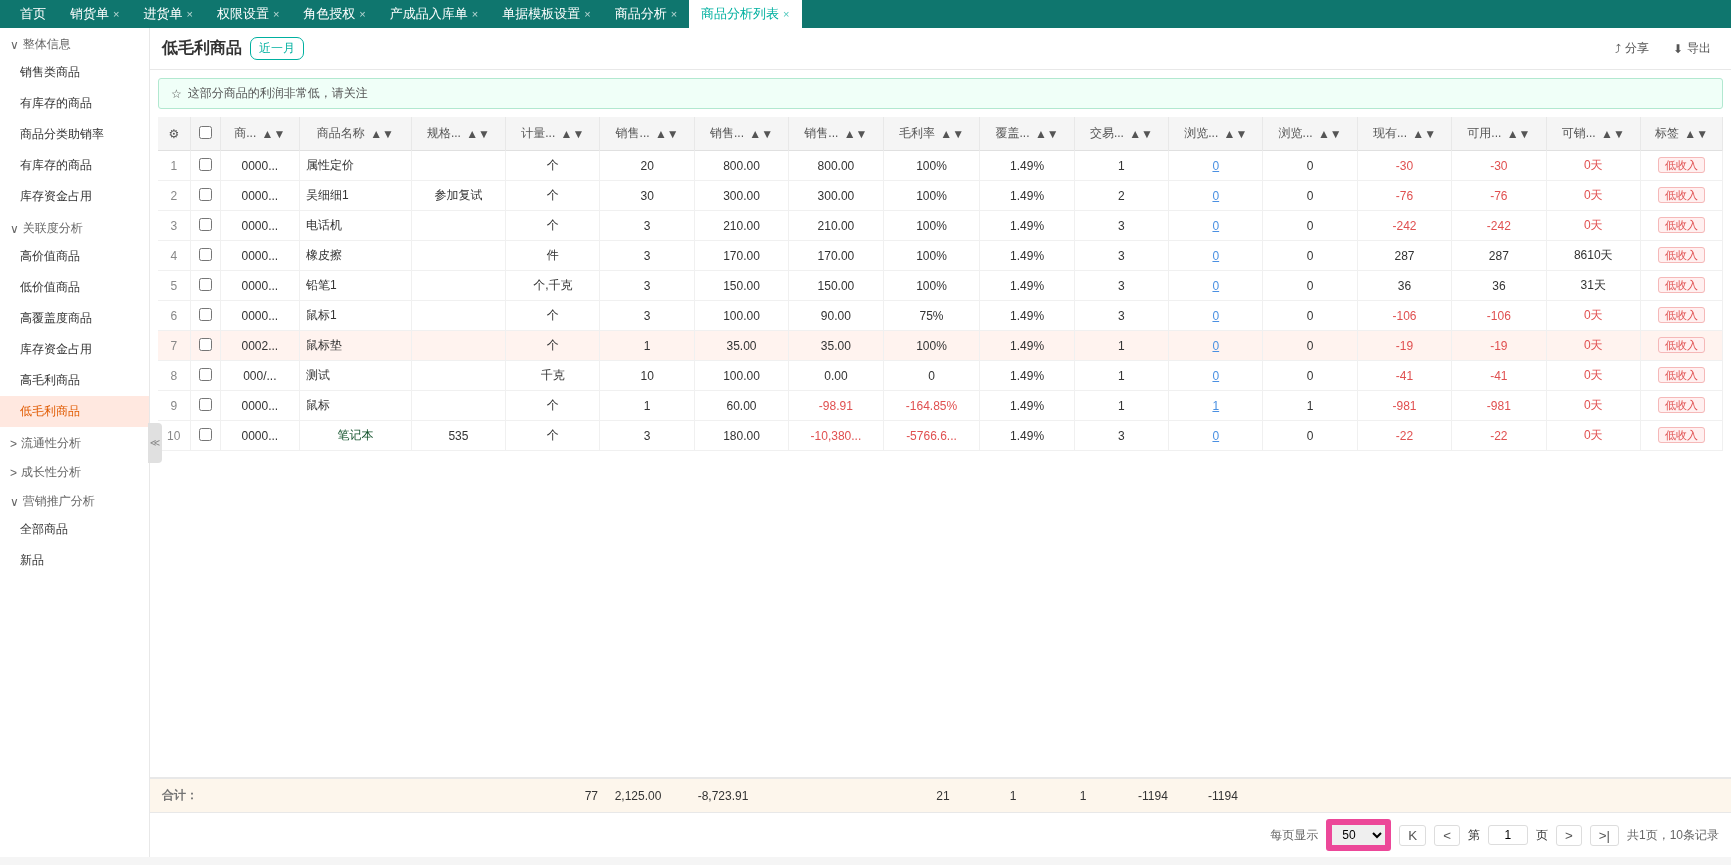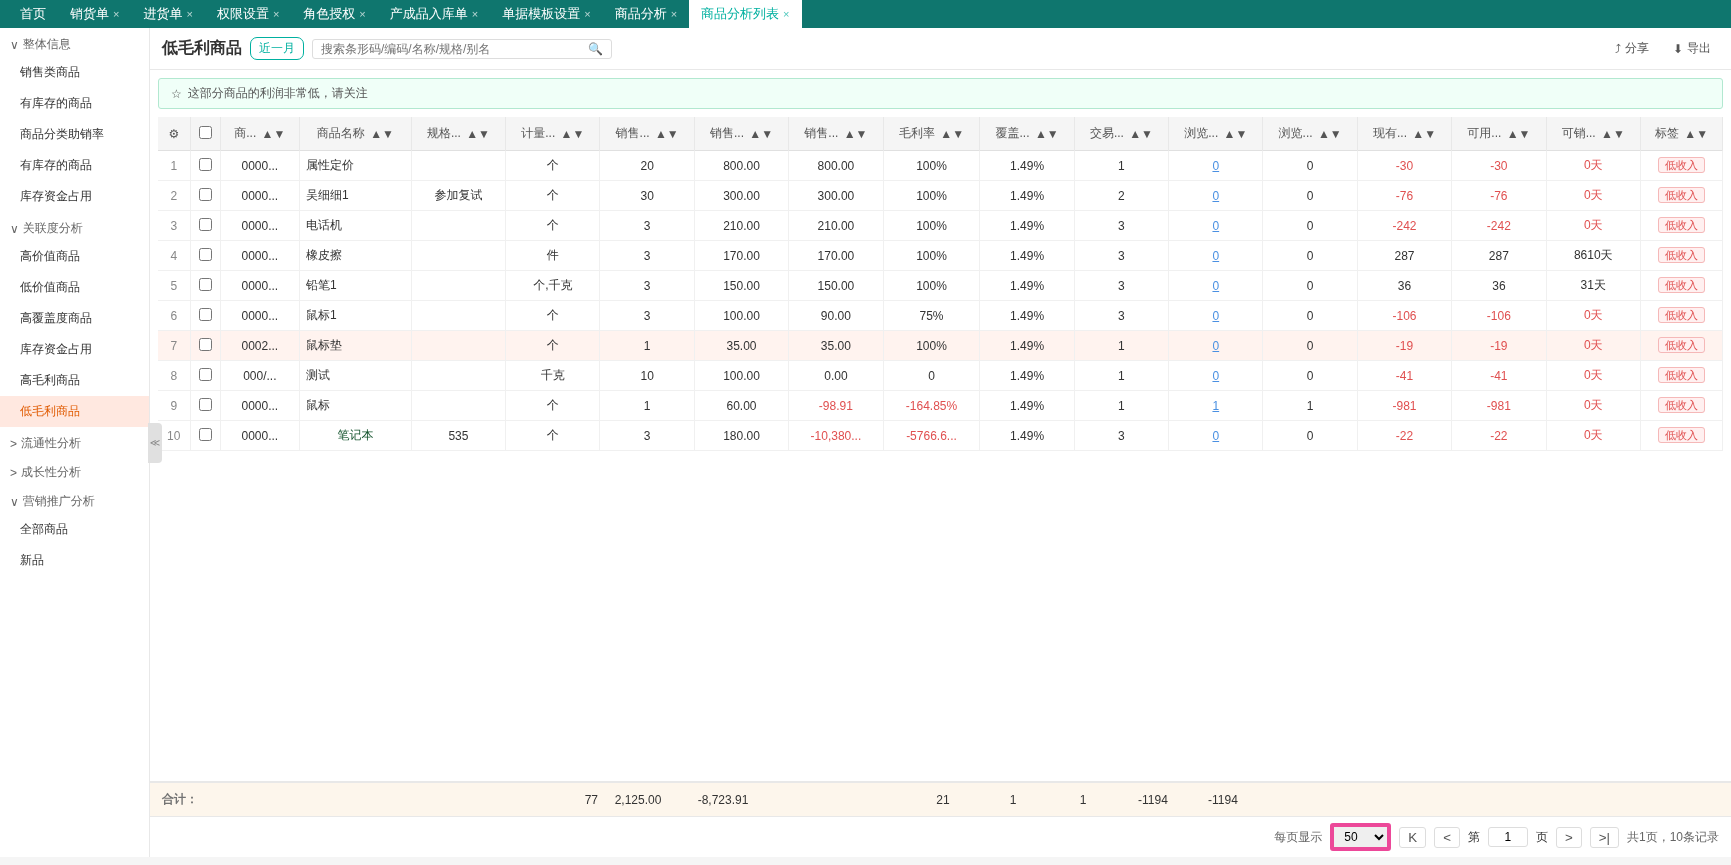--- a/index.html
+++ b/index.html
@@ -204,21 +204,21 @@
       align-items: center;
       justify-content: flex-end;
       padding: 6px 12px;
       border-top: 1px solid #e8e8e8;
       background: #fff;
       gap: 8px;
       font-size: 12px;
     }
     .page-size-label { color: #666; }
     .page-size-select {
-      border: 4px solid #ec4899;
+      border: 6px solid #ec4899;
       border-radius: 3px;
       padding: 2px 6px;
       font-size: 12px;
     }
     .page-nav-btn {
       border: 1px solid #ddd;
       background: #fff;
       border-radius: 3px;
       padding: 2px 8px;
       cursor: pointer;
@@ -341,24 +341,20 @@
       <div class="sidebar-item">新品</div>
     </div>
     <div class="collapse-btn">≪</div>
   </div>
 
   <div class="content-area">
 
     <div class="page-header">
       <h2 class="page-title">低毛利商品</h2>
       <button class="date-filter-btn">近一月</button>
-      <div class="search-box">
-        <input type="text" placeholder="搜索条形码/编码/名称/规格/别名" style="">
-        <span style="color:#aaa; cursor:pointer;">🔍</span>
-      </div>
       <div class="header-actions">
         <div class="action-btn">
           <span>⤴</span>
           <span>分享</span>
         </div>
         <div class="action-btn">
           <span>⬇</span>
           <span>导出</span>
         </div>
       </div>

